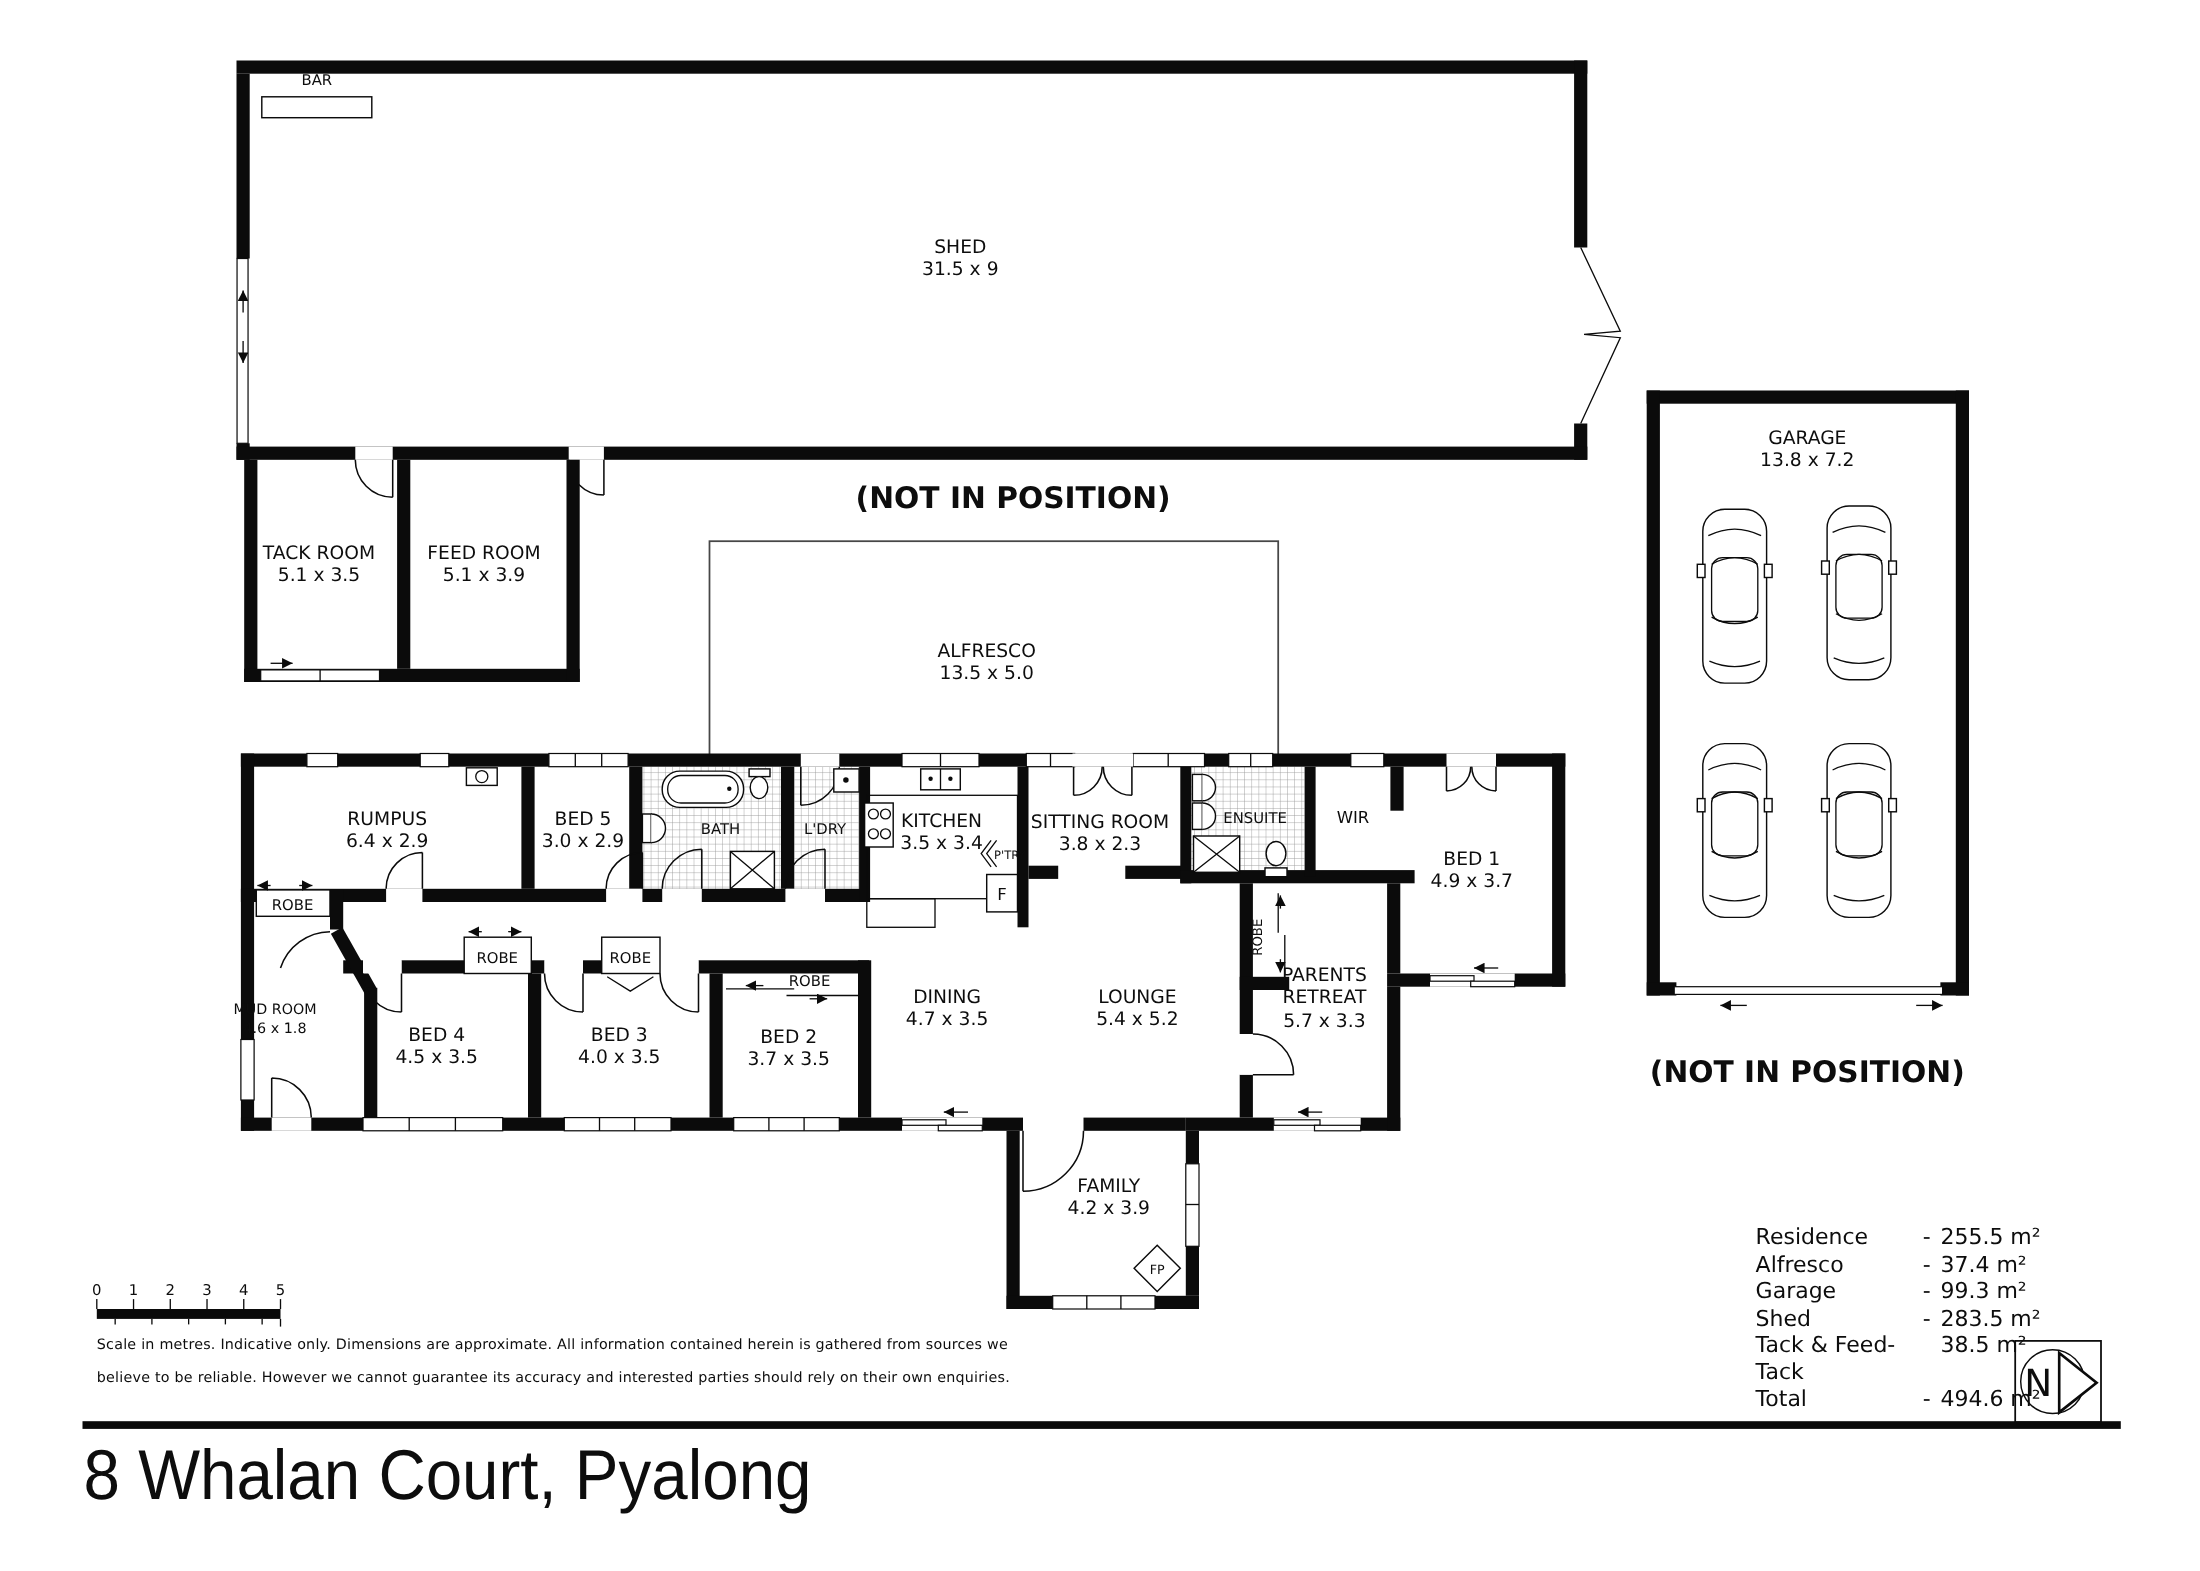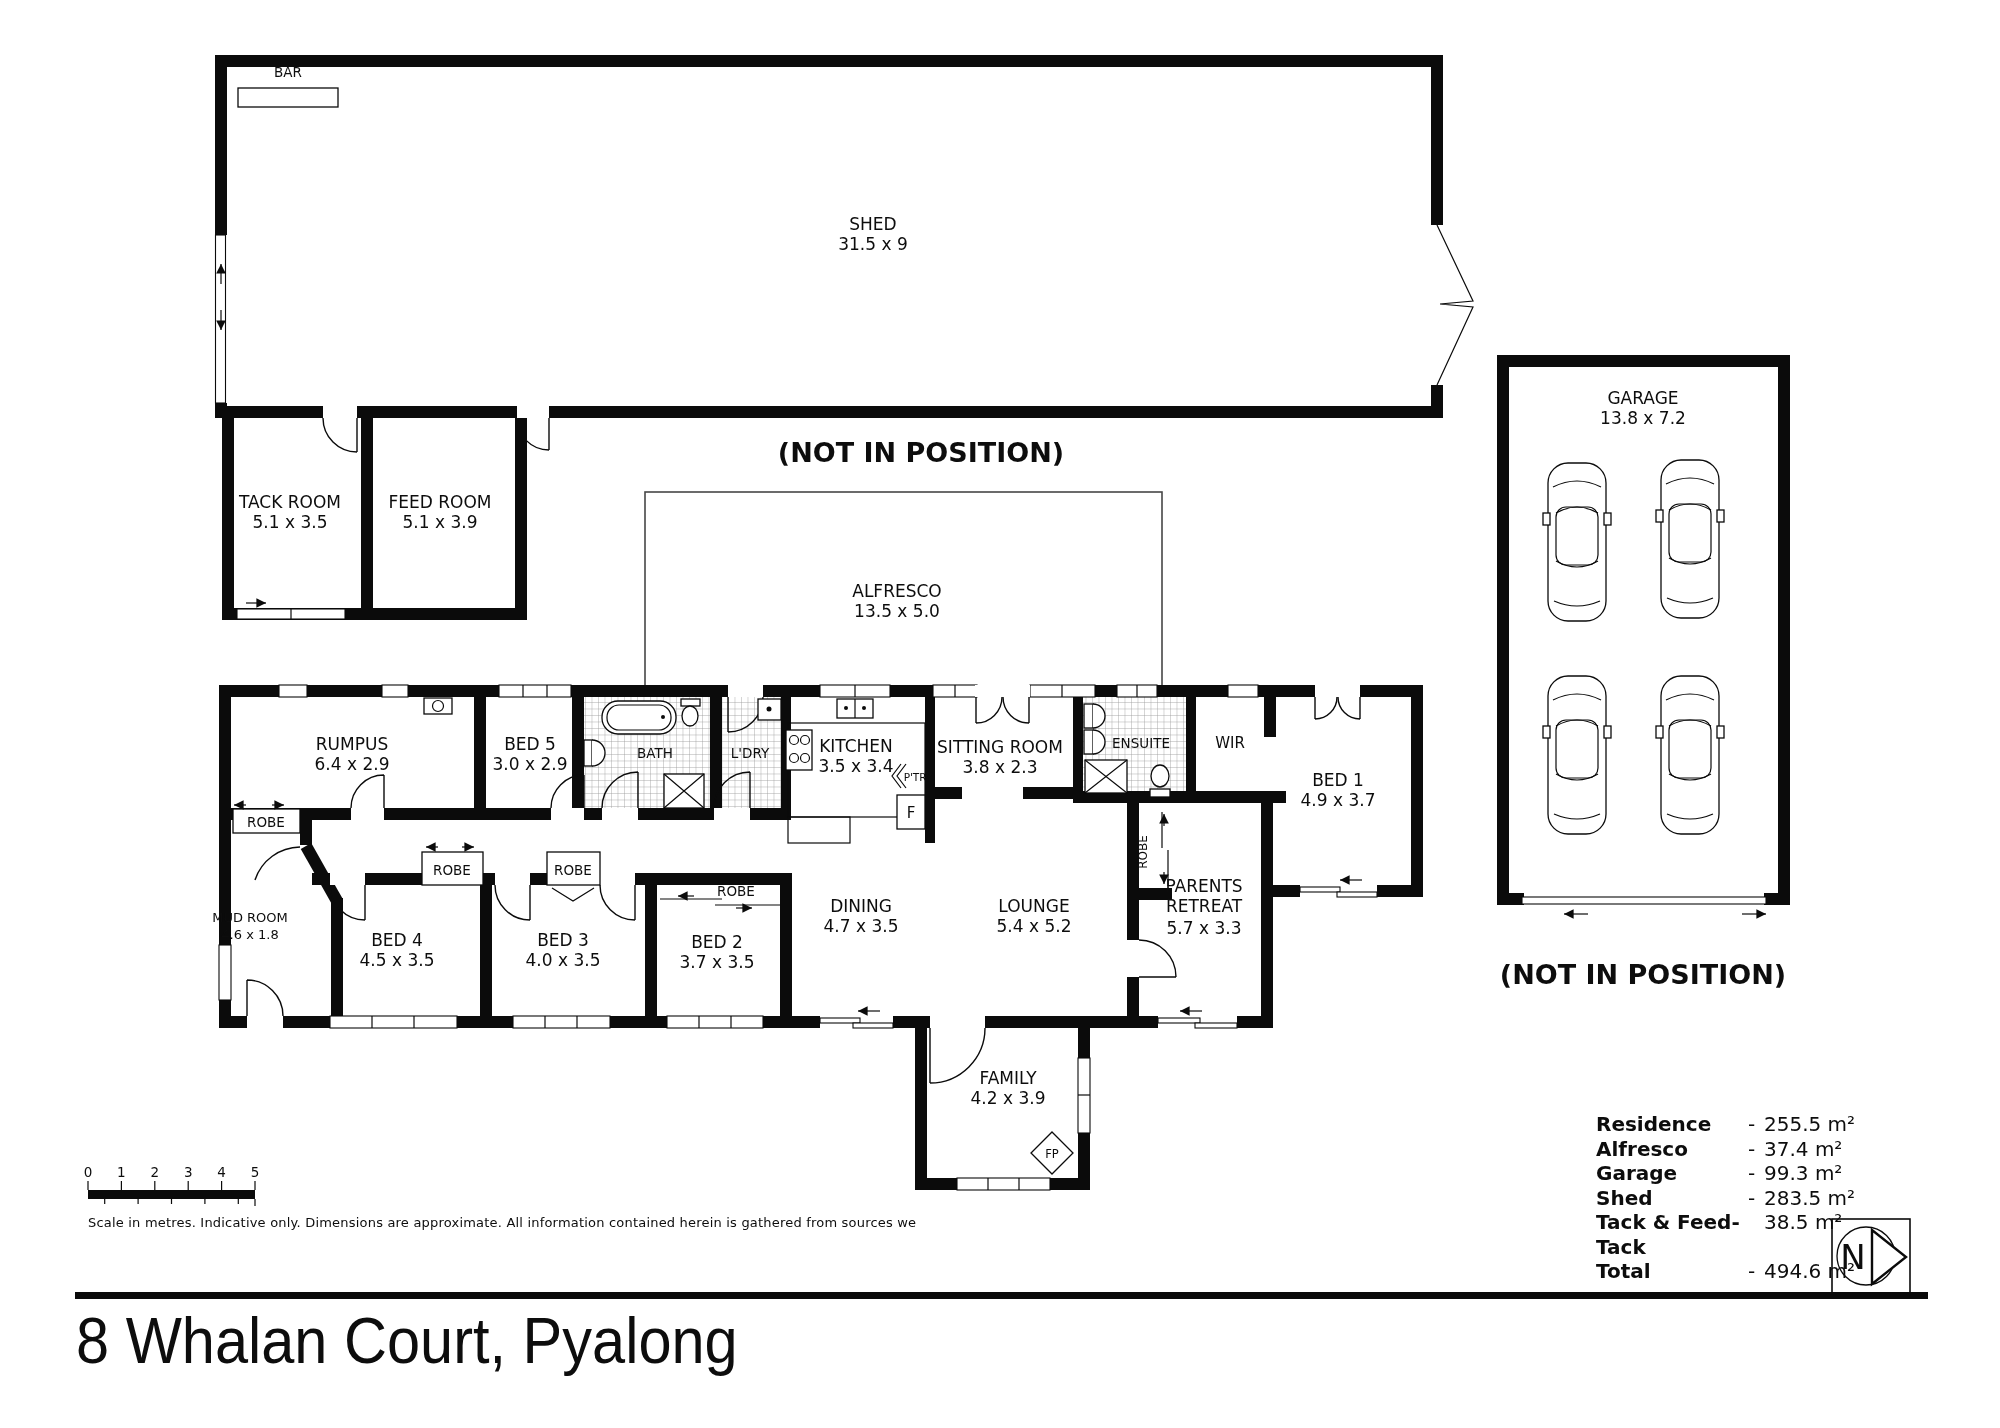--- a/index.html
+++ b/index.html
@@ -22,21 +22,21 @@
   .tl{fill:#ffffff;stroke:#0b0b0b;stroke-width:1.3;}
   .tl2{fill:none;stroke:#0b0b0b;stroke-width:1.2;}
   .door{fill:none;stroke:#0b0b0b;stroke-width:1.4;}
   .hatch{fill:url(#hatch);stroke:none;}
   .arrow{stroke:#0b0b0b;stroke-width:1.2;fill:none;}
   .thin-rect{fill:none;stroke:#474747;stroke-width:1.6;}
   #disclaimer{position:absolute;left:88px;top:1208px;width:1450px;
       font-size:13px;line-height:30px;letter-spacing:.2px;}
   #areas{position:absolute;left:1596px;top:1112px;width:232px;font-size:20px;}
   #areas .row{display:flex;height:24.5px;line-height:24.5px;}
-  #areas .lab{flex:0 0 152px;white-space:nowrap;font-weight:bold;}
+  #areas .lab{flex:0 0 152px;white-space:nowrap;}
   #areas .dash{flex:0 0 16px;}
   #areas .val{flex:1;white-space:nowrap;}
   #rule{position:absolute;left:75px;top:1292px;width:1853px;height:7px;background:#0a0a0a;}
   #title{position:absolute;left:76px;top:1304px;font-size:64px;letter-spacing:0px;
       transform:scaleX(.93);transform-origin:left top;white-space:nowrap;
       font-family:"Liberation Sans","DejaVu Sans",sans-serif;}
 </style>
 </head>
 <body>
 
@@ -399,20 +399,21 @@
   <g>
     <rect x="1832" y="1219" width="78" height="74" fill="#fff" stroke="#0b0b0b" stroke-width="1.6"></rect>
     <circle cx="1866" cy="1256" r="29" fill="none" stroke="#0b0b0b" stroke-width="1.3"></circle>
     <path d="M1872,1230 L1872,1284 L1906,1257 Z" fill="#fff" stroke="#0b0b0b" stroke-width="2.4"></path>
     <text x="1853" y="1269" text-anchor="middle" class="t-n">N</text>
   </g>
 </svg>
 
 <div id="disclaimer">
   <div>Scale in metres. Indicative only. Dimensions are approximate. All information contained herein is gathered from sources we</div>
+  <div>believe to be reliable. However we cannot guarantee  its accuracy and interested parties should rely on their own enquiries.</div>
 </div>
 
 <div id="areas">
   <div class="row">
     <span class="lab">Residence</span>
     <span class="dash">-</span>
     <span class="val">255.5 m²</span>
   </div>
   <div class="row">
     <span class="lab">Alfresco</span>

